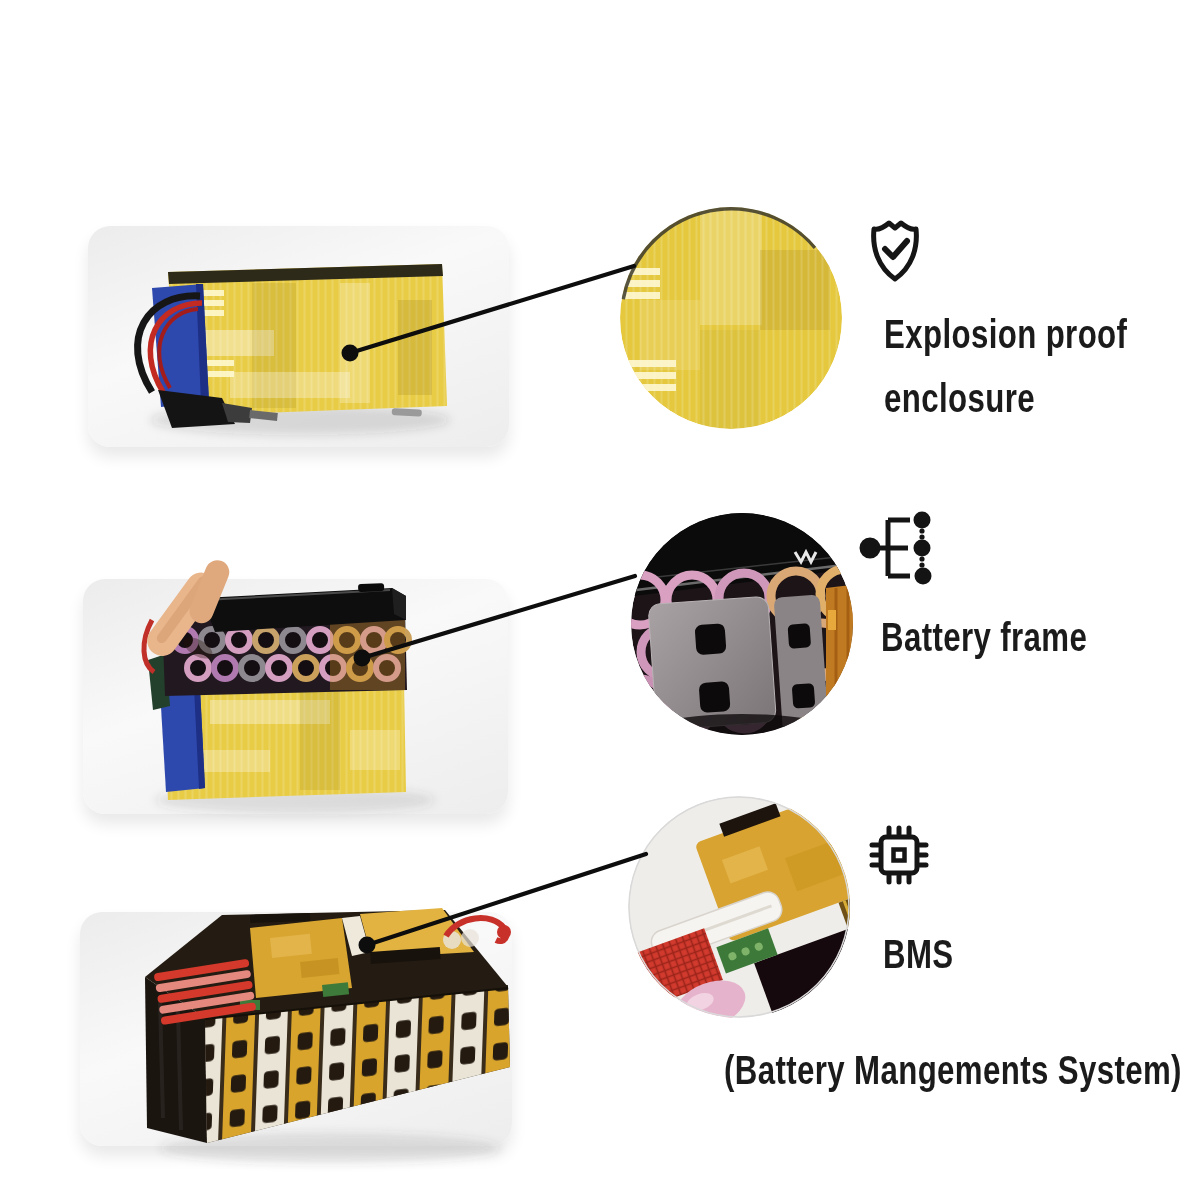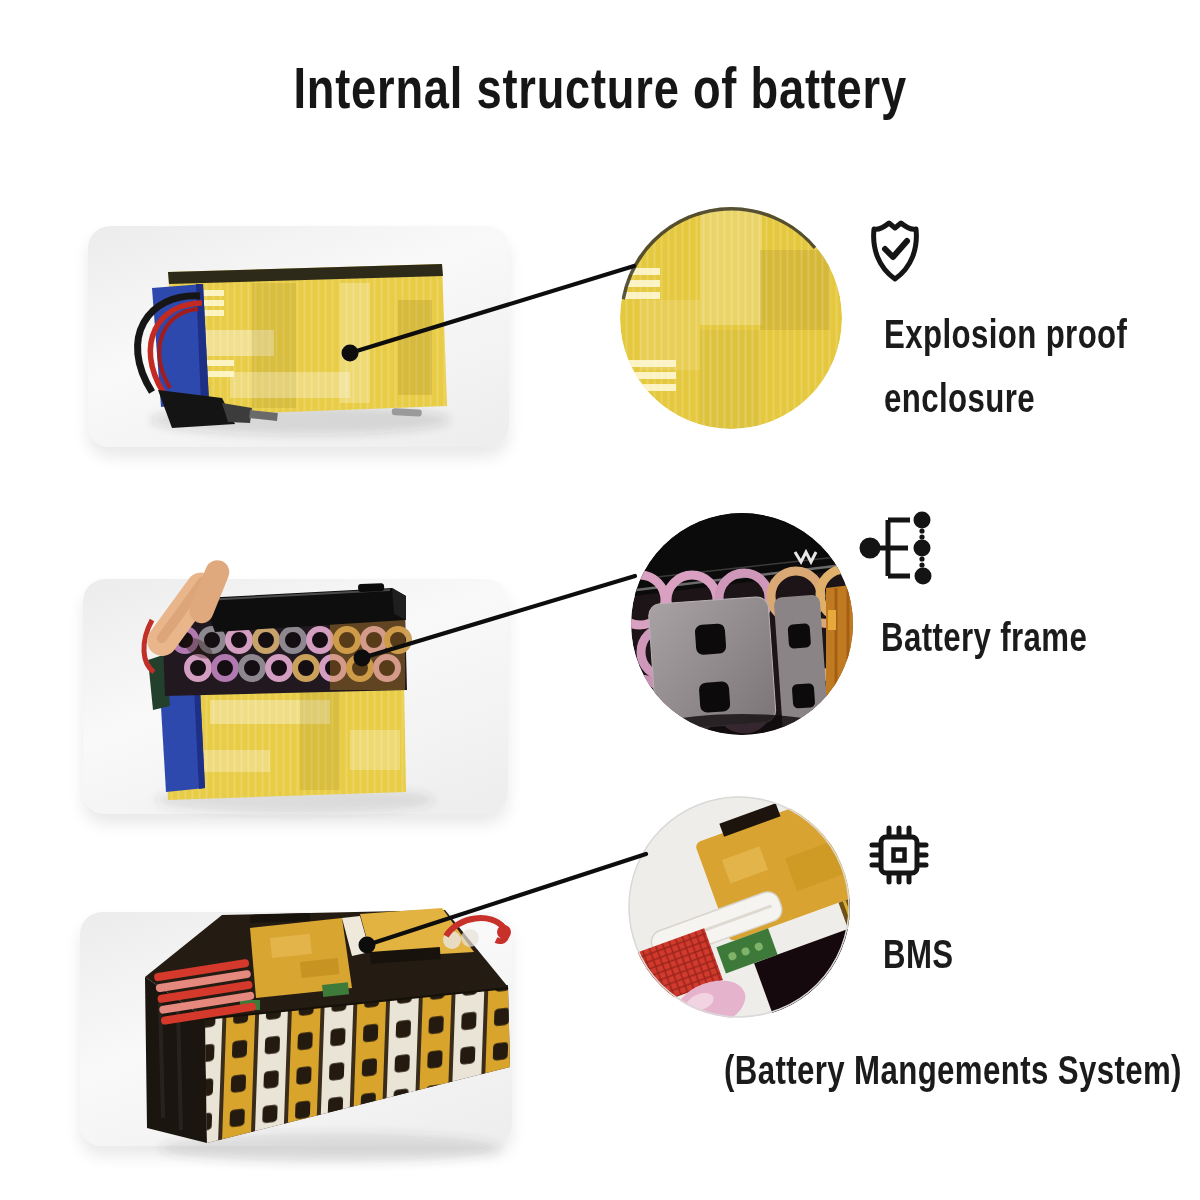--- a/index.html
+++ b/index.html
@@ -32,21 +32,20 @@
   #label-enclosure{left:884px;top:302px;}
   #label-frame{left:881px;top:605px;}
   #label-bms{left:883px;top:922px;}
   #label-bms-sub{left:724px;top:1038px;}
 </style>
 </head>
 <body>
 
 <div class="stage">
 
-  <h1 class="title"><span>Internal structure of battery</span></h1>
 
   <div class="card" id="card1"></div>
   <div class="card" id="card2"></div>
   <div class="card" id="card3"></div>
 
   <svg class="art" viewBox="0 0 1200 1200">
     <defs>
       <clipPath id="c1">
           <circle cx="731" cy="318" r="111"></circle>
         </clipPath>

